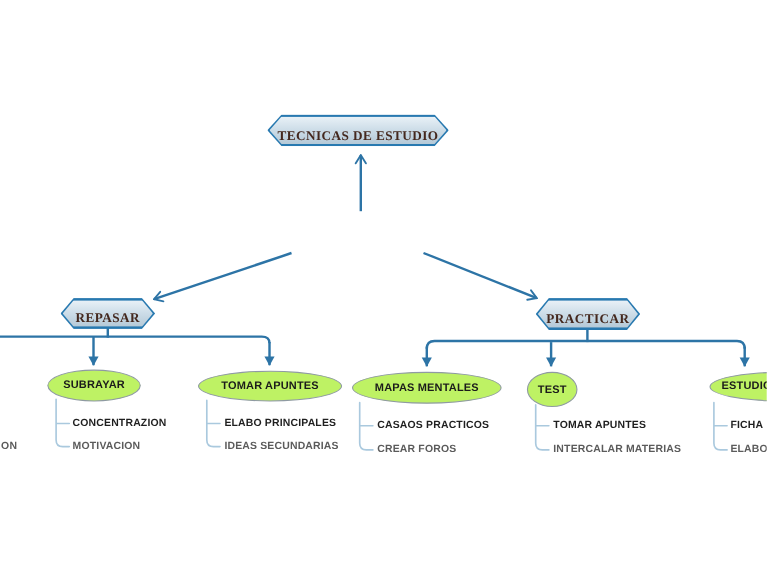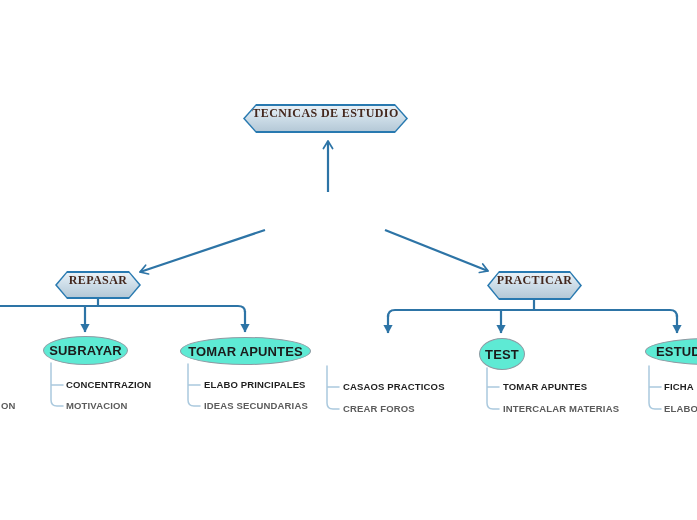--- a/index.html
+++ b/index.html
@@ -24,27 +24,27 @@
 
   .hex{position:absolute;--p:13px;
        clip-path:polygon(var(--p) 0,calc(100% - var(--p)) 0,100% 50%,
                          calc(100% - var(--p)) 100%,var(--p) 100%,0 50%);
        background:var(--c-shape_border);}
   .hex-in{position:absolute;inset:2px;
        clip-path:polygon(calc(var(--p) - 2px) 0,calc(100% - var(--p) + 2px) 0,100% 50%,
                          calc(100% - var(--p) + 2px) 100%,calc(var(--p) - 2px) 100%,0 50%);
        background:linear-gradient(180deg,var(--c-shape_fill_top) 0%,
                   var(--c-shape_fill_mid) 48%,var(--c-shape_fill_bottom) 100%);
-       display:flex;align-items:flex-start;justify-content:center;}
+       display:flex;align-items:flex-end;justify-content:center;}
   .hex-label{font-family:"Liberation Serif",serif;font-weight:bold;
        color:var(--c-shape_text);letter-spacing:.4px;white-space:nowrap;}
 
   .ell{position:absolute;border:1.4px solid var(--c-ellipse_border);border-radius:50%;
-       background:#5eead4;display:flex;align-items:center;justify-content:center;
-       font-size:13px;font-weight:bold;color:var(--c-ellipse_text);
+       background:#bef264;display:flex;align-items:center;justify-content:center;
+       font-size:10px;font-weight:bold;color:var(--c-ellipse_text);
        letter-spacing:.15px;white-space:nowrap;}
   .ell.left-align{justify-content:flex-start;padding-left:10px;box-sizing:border-box;}
 
   .leaf{position:absolute;font-size:9.5px;font-weight:bold;letter-spacing:.15px;
         white-space:nowrap;line-height:12px;}
   .leaf.l1{color:var(--c-leaf_text_primary);}
   .leaf.l2{color:var(--c-leaf_text_secondary);}
 </style>
 </head>
 <body>
@@ -103,20 +103,21 @@
   <div class="hex" style="left:487px;top:271px;width:95px;height:29px;--p:12px">
     <div class="hex-in">
       <span class="hex-label" style="font-size:12px">PRACTICAR</span>
     </div>
   </div>
 
   <div class="ell" style="left:43px;top:336px;width:83px;height:27px">SUBRAYAR</div>
 
   <div class="ell" style="left:180px;top:337px;width:129px;height:26px">TOMAR APUNTES</div>
 
+  <div class="ell" style="left:320px;top:338px;width:134px;height:27px">MAPAS MENTALES</div>
 
   <div class="ell" style="left:479px;top:338px;width:44px;height:30px">TEST</div>
 
   <div class="ell left-align" style="left:645px;top:338px;width:130px;height:27px">ESTUDIO</div>
 
   <div class="leaf l1" style="left:66px;top:379px">CONCENTRAZION</div>
   <div class="leaf l2" style="left:66px;top:400px">MOTIVACION</div>
 
   <div class="leaf l1" style="left:204px;top:379px">ELABO PRINCIPALES</div>
   <div class="leaf l2" style="left:204px;top:400px">IDEAS SECUNDARIAS</div>

